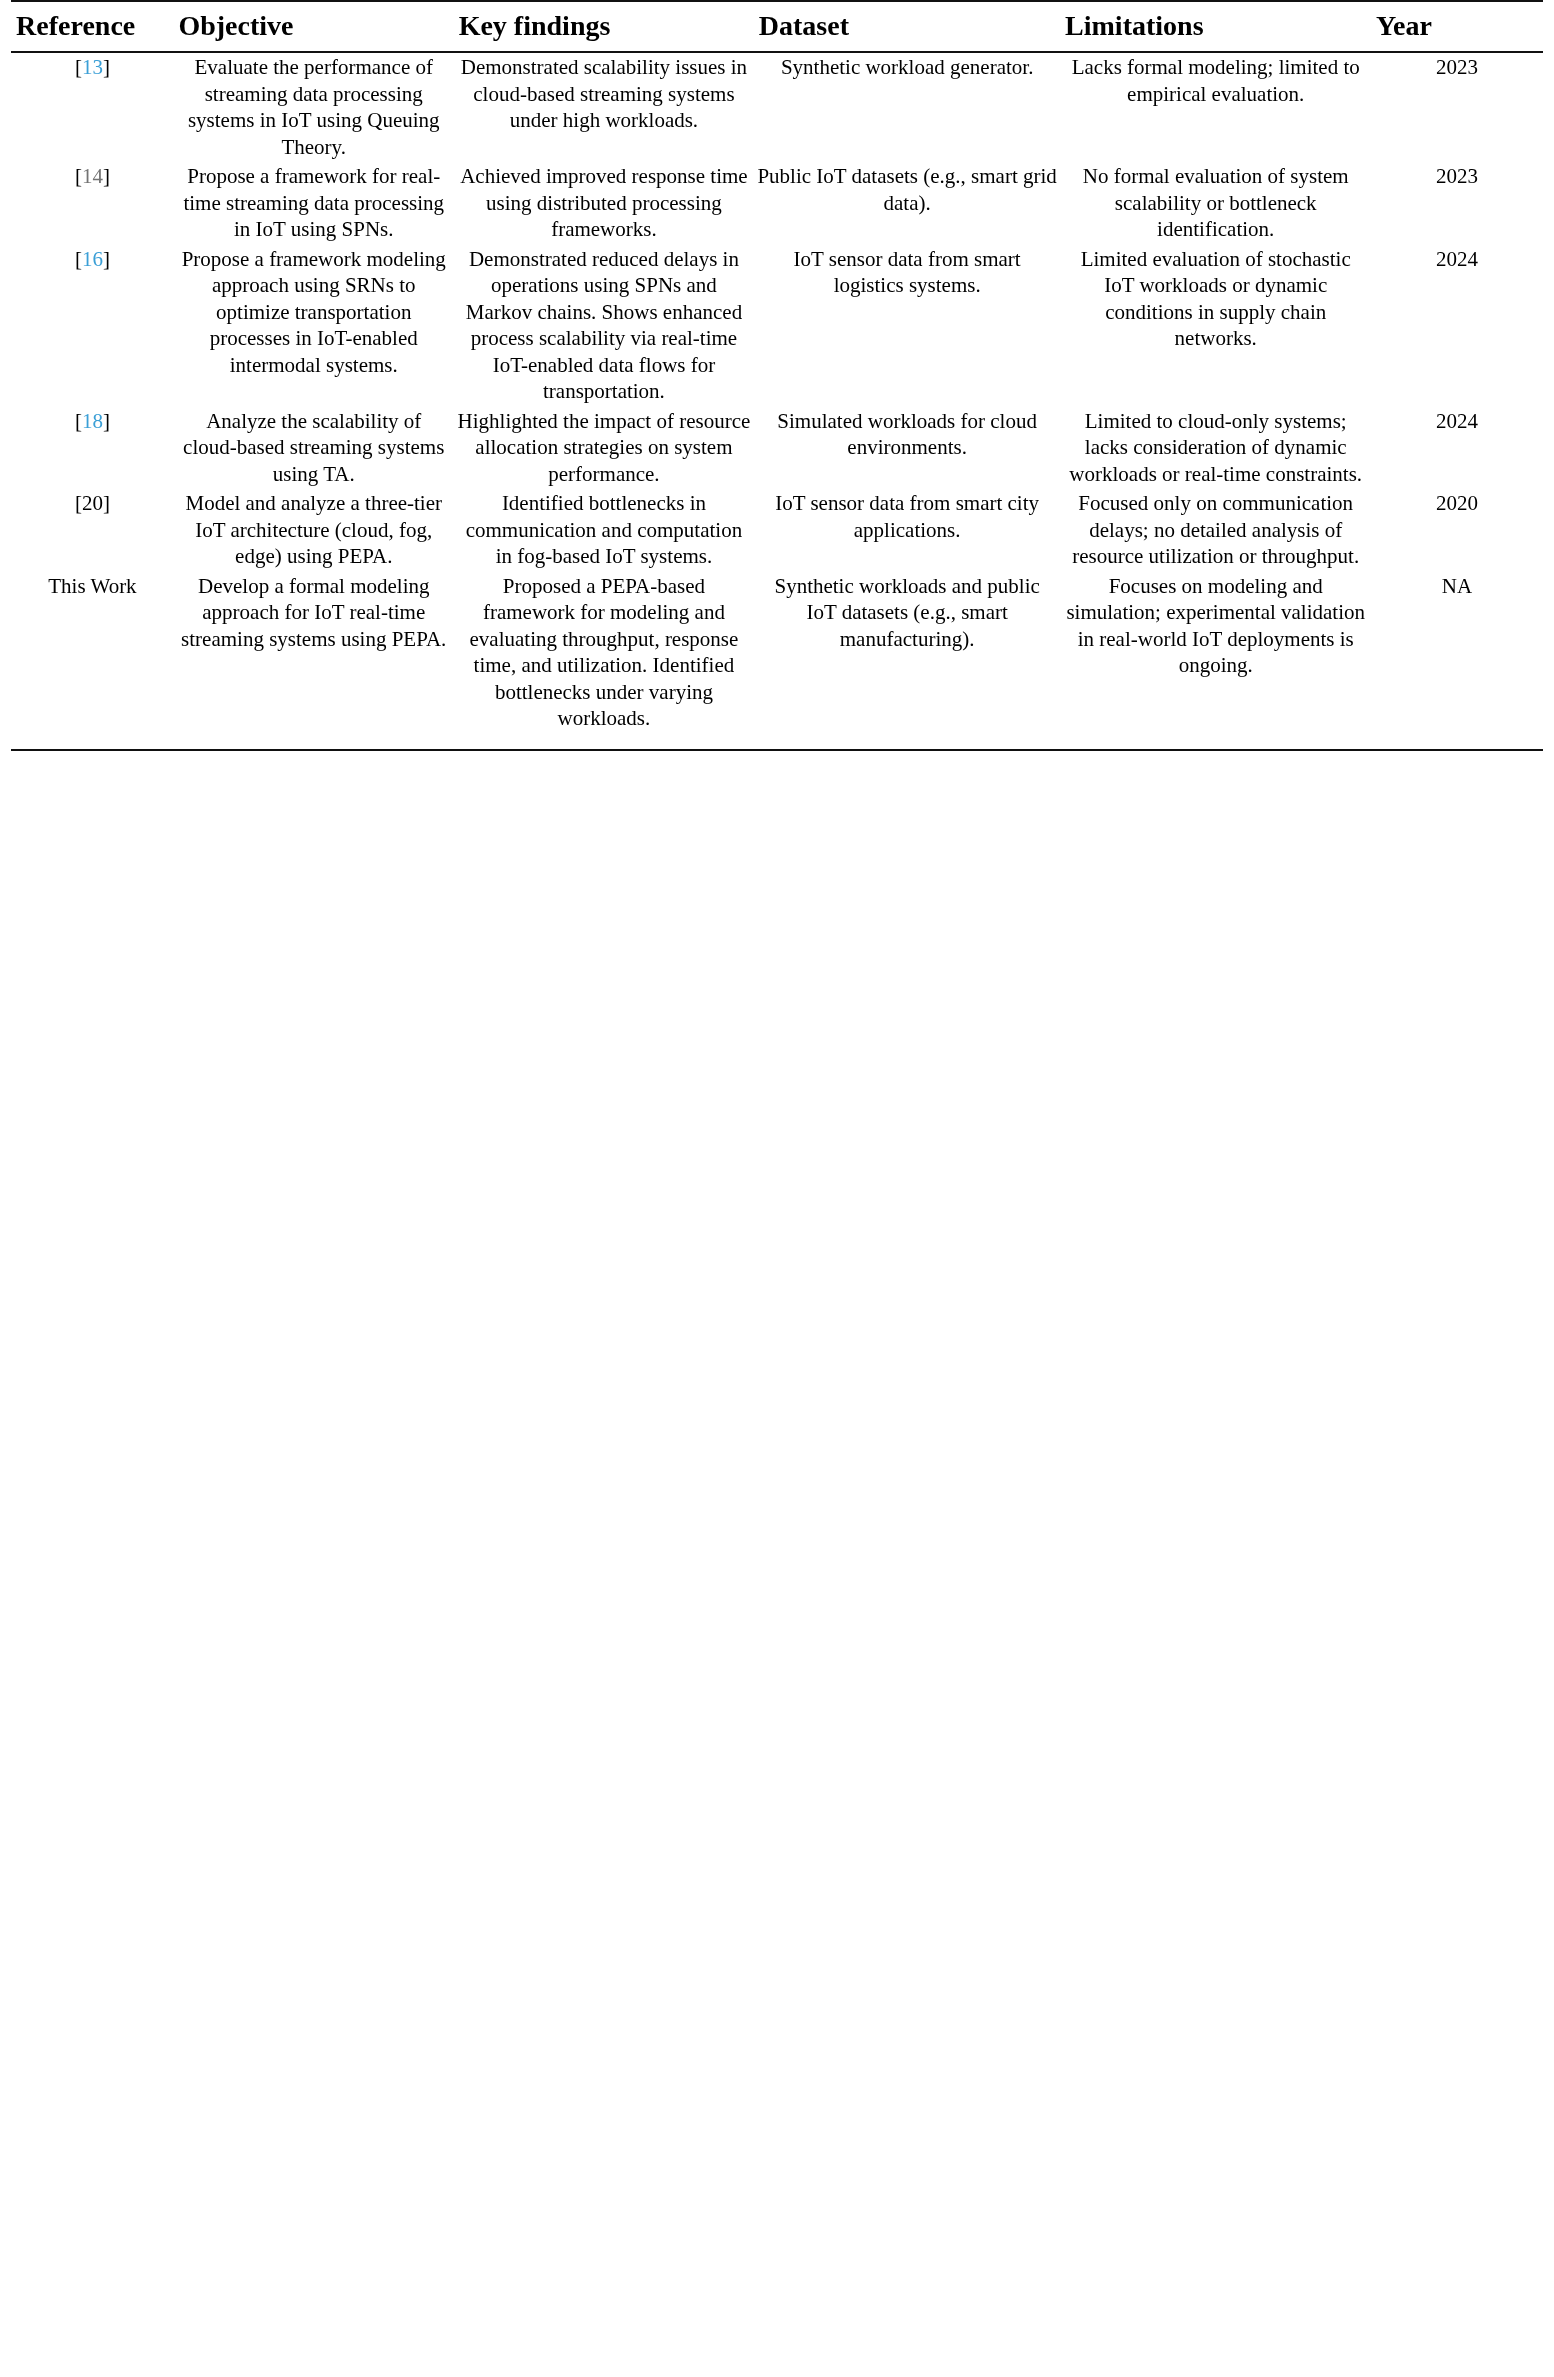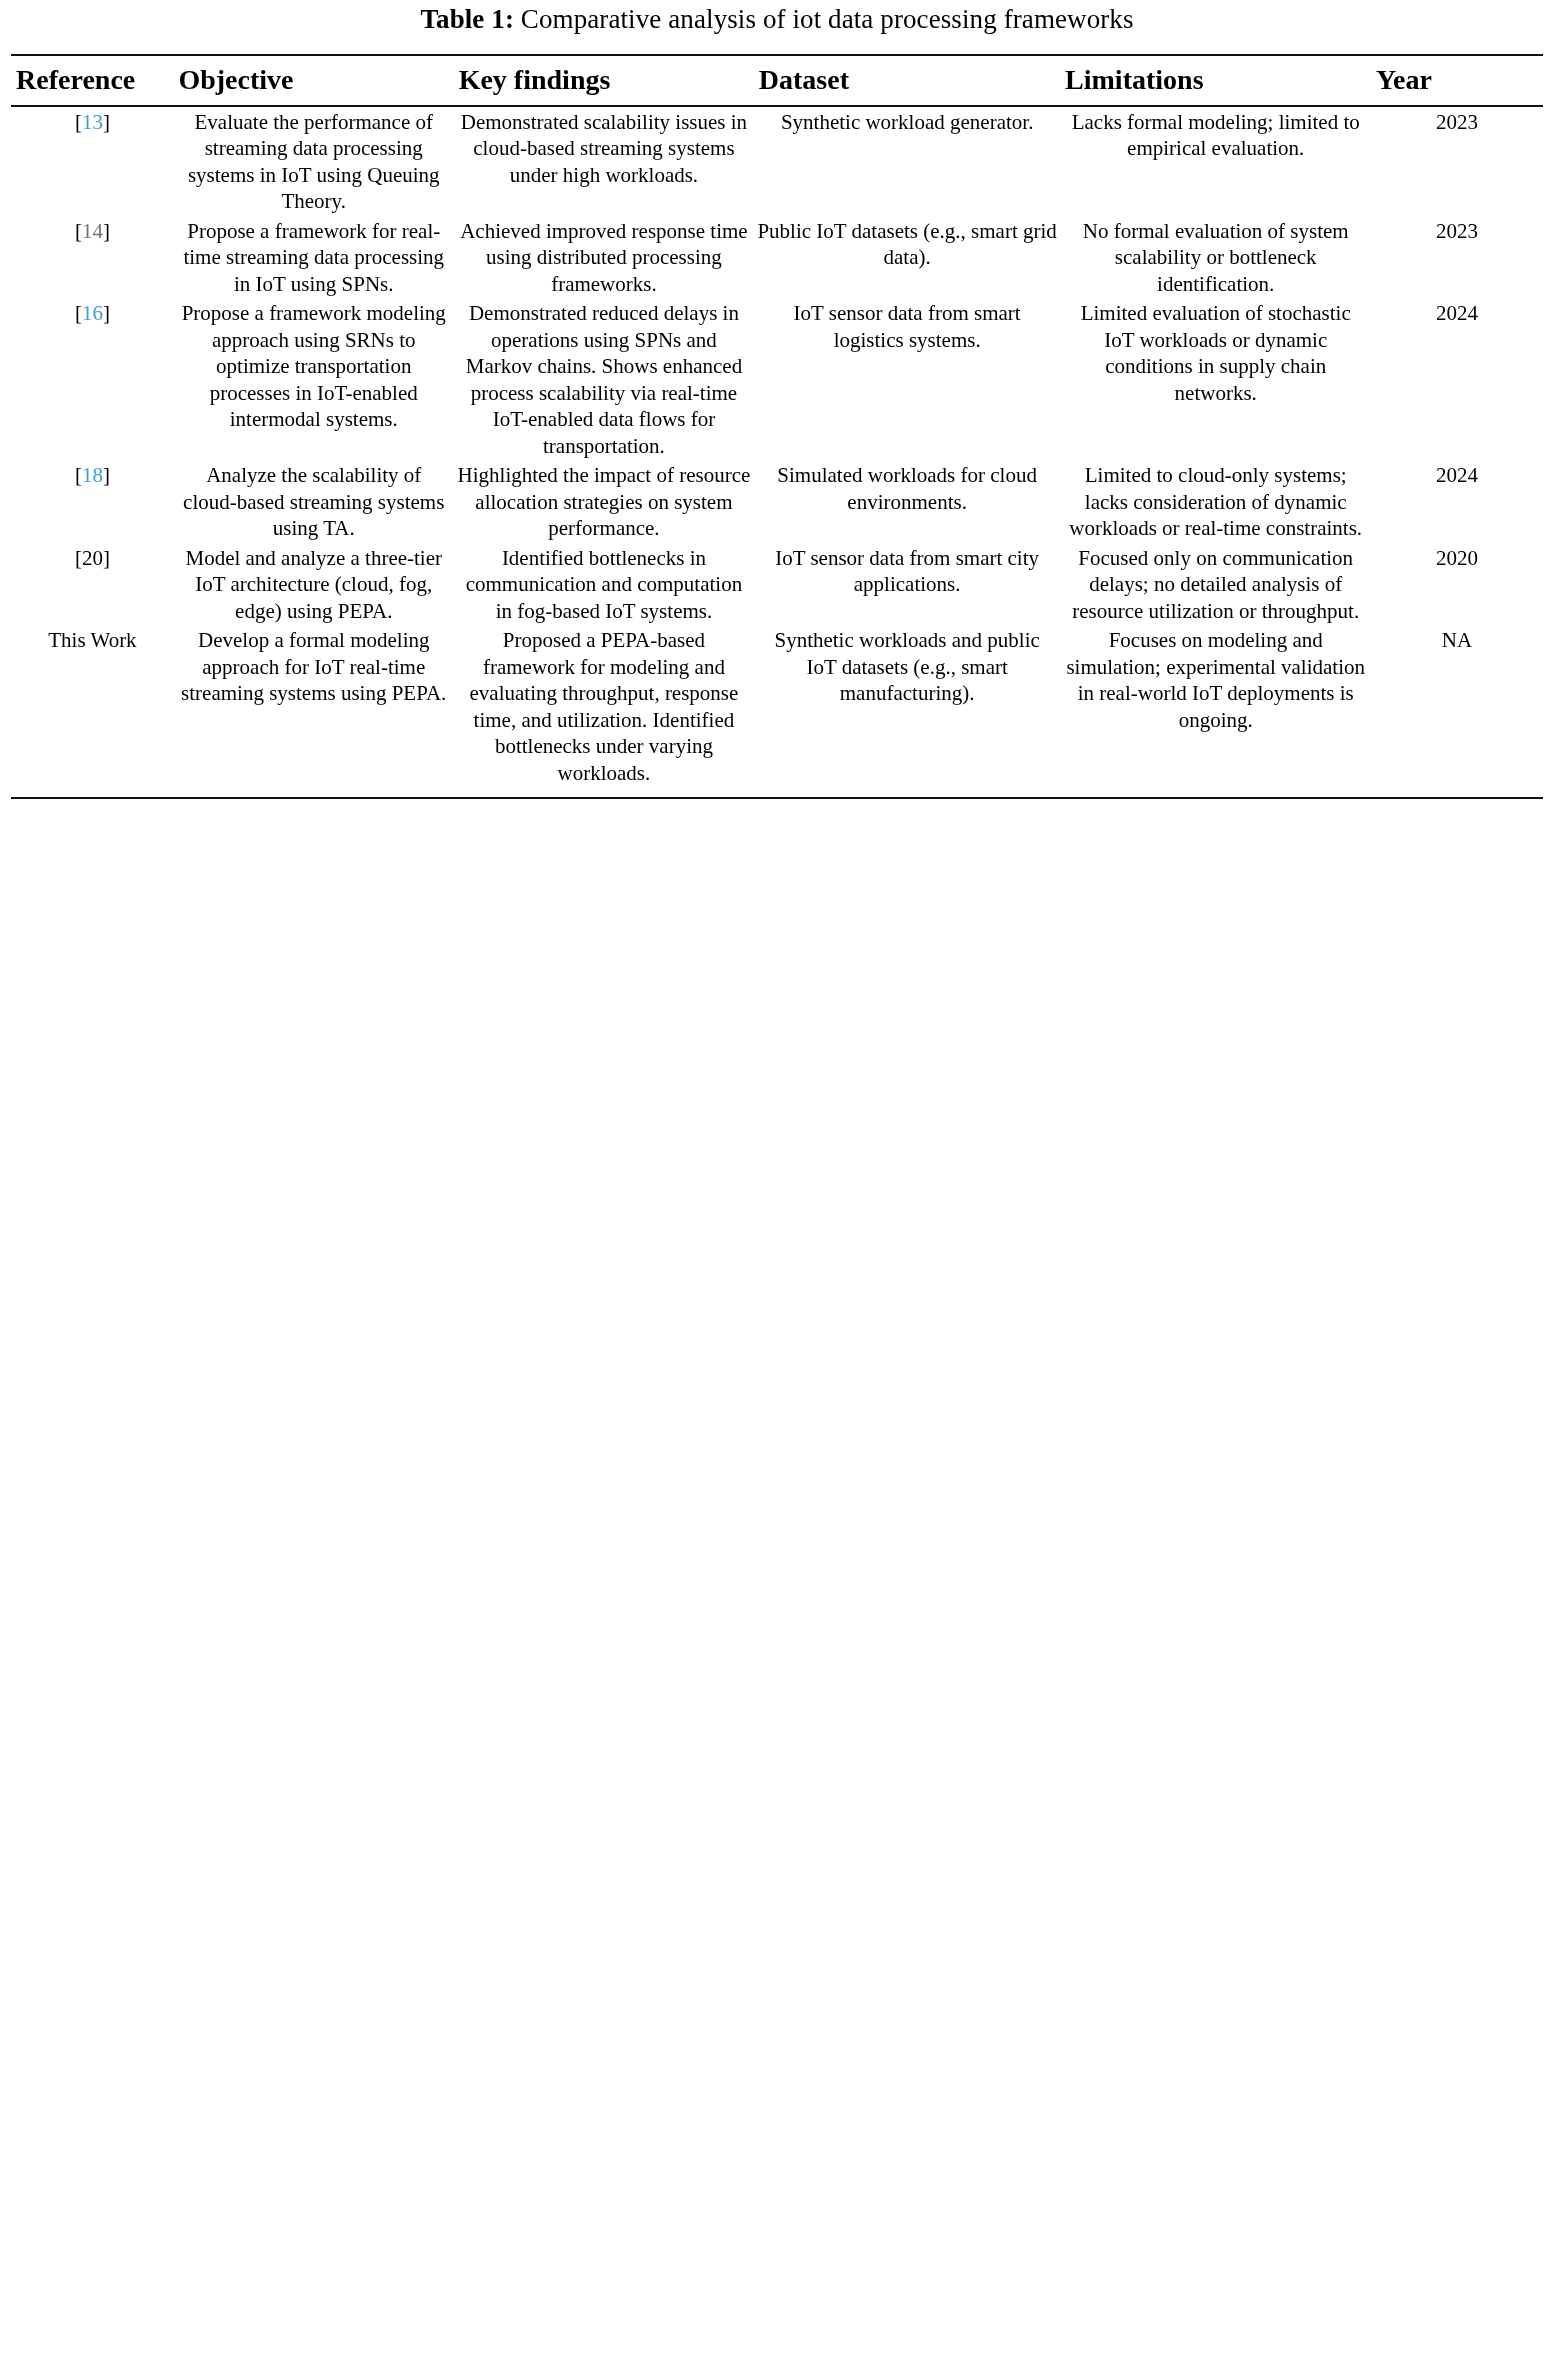--- a/index.html
+++ b/index.html
@@ -54,21 +54,21 @@
   table.tbl tbody td {
     font-size: 21px;
     line-height: 1.26;
     text-align: center;
     vertical-align: top;
     padding: 1.6px 3.2px 1.6px 3.2px;
     word-wrap: break-word;
     hyphens: none;
   }
   table.tbl tbody tr:last-child td {
-    padding-bottom: 9px;
+    padding-bottom: 16px;
   }
   .tbl-bottom-rule {
     border-top: 2.4px solid #111;
     width: 100%;
     height: 0;
     margin-top: 1.6px;
   }
   
   col.c-ref   { width: 10.6%; }
   col.c-obj   { width: 18.3%; }
@@ -85,23 +85,20 @@
   }
   td.col-ref, td.col-year {
     line-height: 1.26;
   }
 </style>
 </head>
 <body>
 
 <div class="page">
 
-  <div class="table-caption">
-    <span class="caption-label">Table 1:</span><span class="caption-text"> Comparative analysis of iot data processing frameworks</span>
-  </div>
 
   <table class="tbl">
     <colgroup>
       <col class="c-ref">
       <col class="c-obj">
       <col class="c-key">
       <col class="c-data">
       <col class="c-lim">
       <col class="c-year">
     </colgroup>

